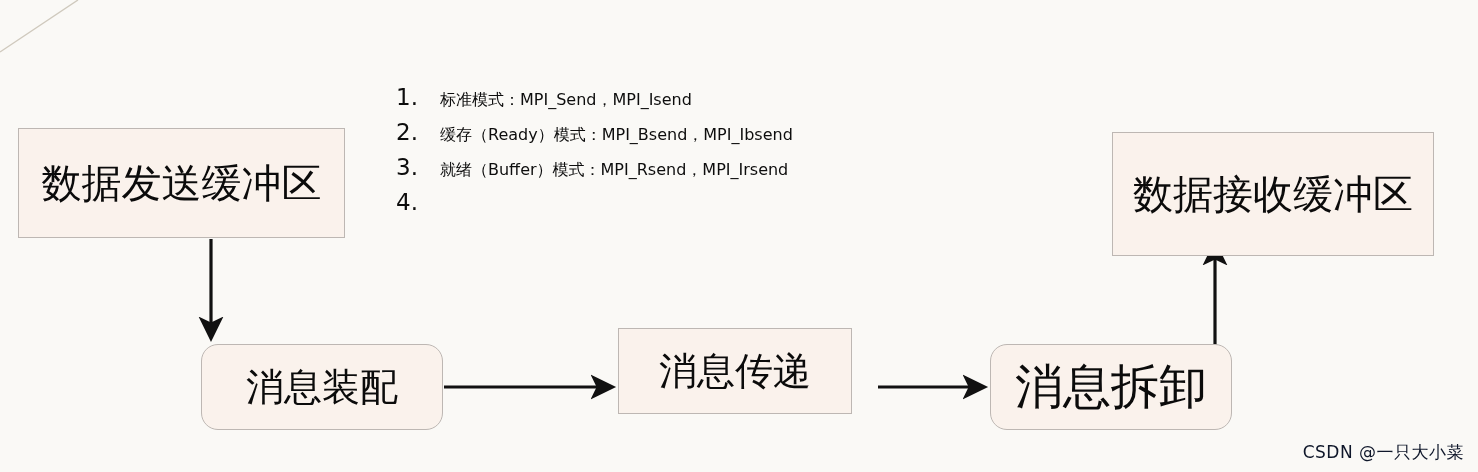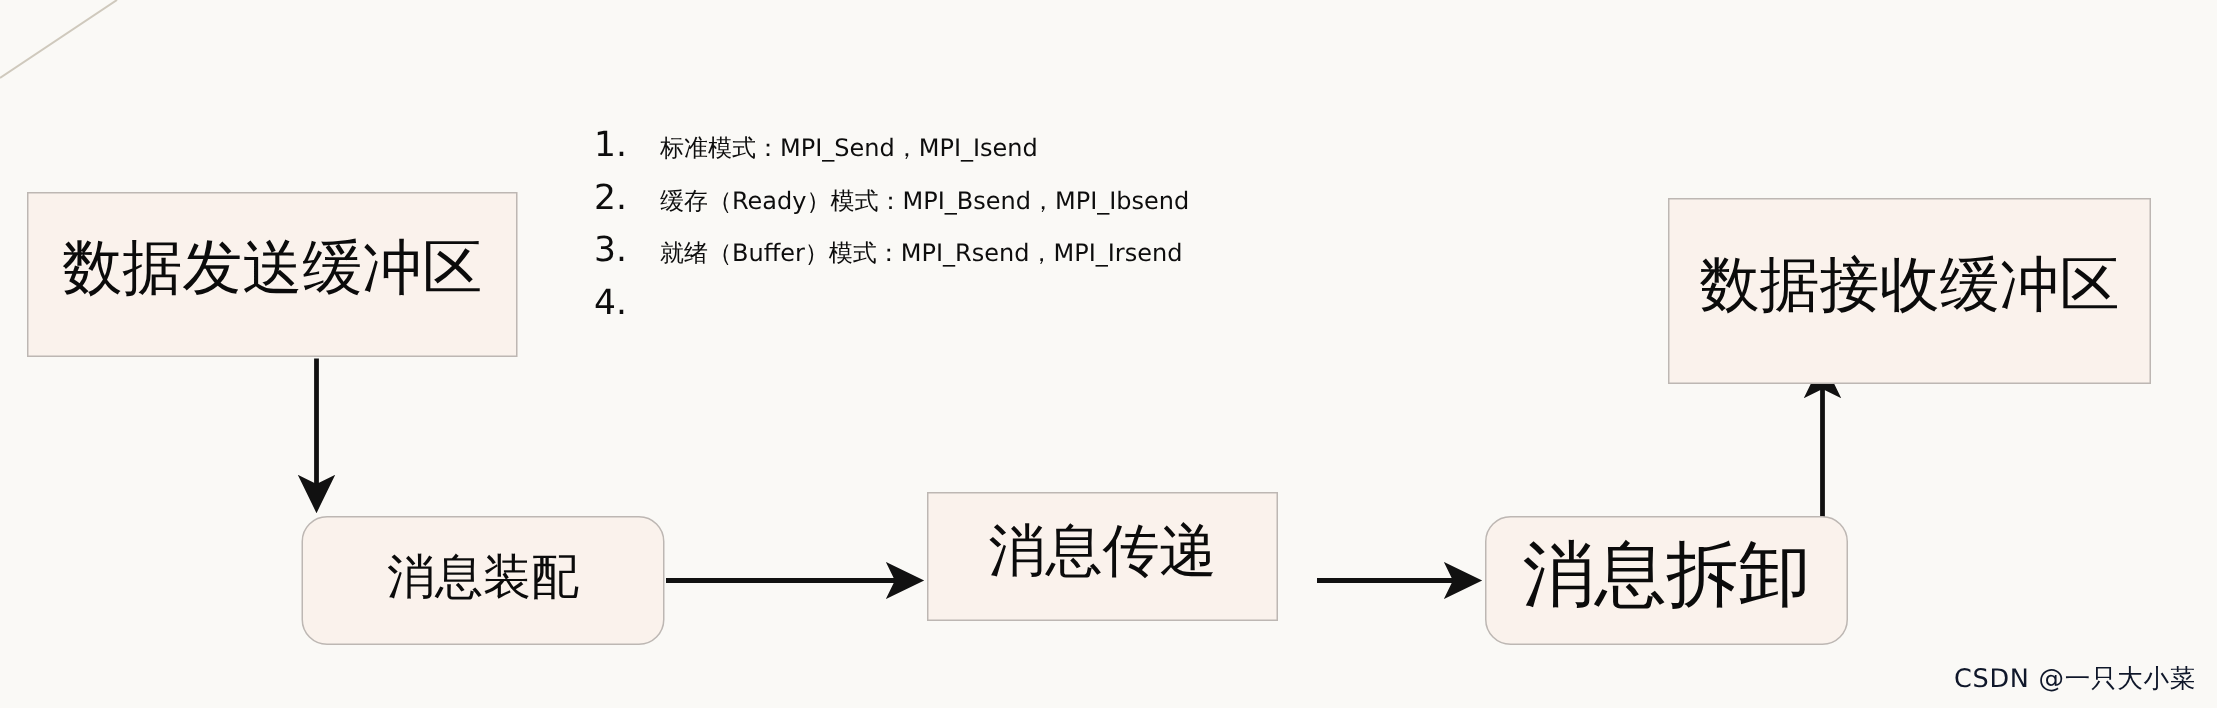--- a/index.html
+++ b/index.html
@@ -37,39 +37,39 @@
     box-sizing: border-box;
     background: #faf2ec;
     border: 1.5px solid #bdb7b3;
     display: flex;
     align-items: center;
     justify-content: center;
     color: #0b0b0b;
     white-space: nowrap;
   }
   .node .node-label {
-    font-family: Liberation Mono, monospace;
+    font-family: Liberation Sans, sans-serif;
     line-height: 1;
   }
   .node.rounded { border-radius: 17px; }
 
   #node-send-buffer {
     left: 18px;  top: 128px;  width: 327px;  height: 110px;
   }
   #node-send-buffer .node-label { font-size: 40px; }
 
   #node-recv-buffer {
     left: 1112px; top: 132px; width: 322px; height: 124px;
   }
   #node-recv-buffer .node-label { font-size: 40px; }
 
   #node-assemble {
     left: 201px; top: 344px; width: 242px; height: 86px;
   }
-  #node-assemble .node-label { font-size: 32px; }
+  #node-assemble .node-label { font-size: 38px; }
 
   #node-transfer {
     left: 618px; top: 328px; width: 234px; height: 86px;
   }
   #node-transfer .node-label { font-size: 38px; }
 
   #node-disassemble {
     left: 990px; top: 344px; width: 242px; height: 86px;
   }
   #node-disassemble .node-label { font-size: 48px; }

